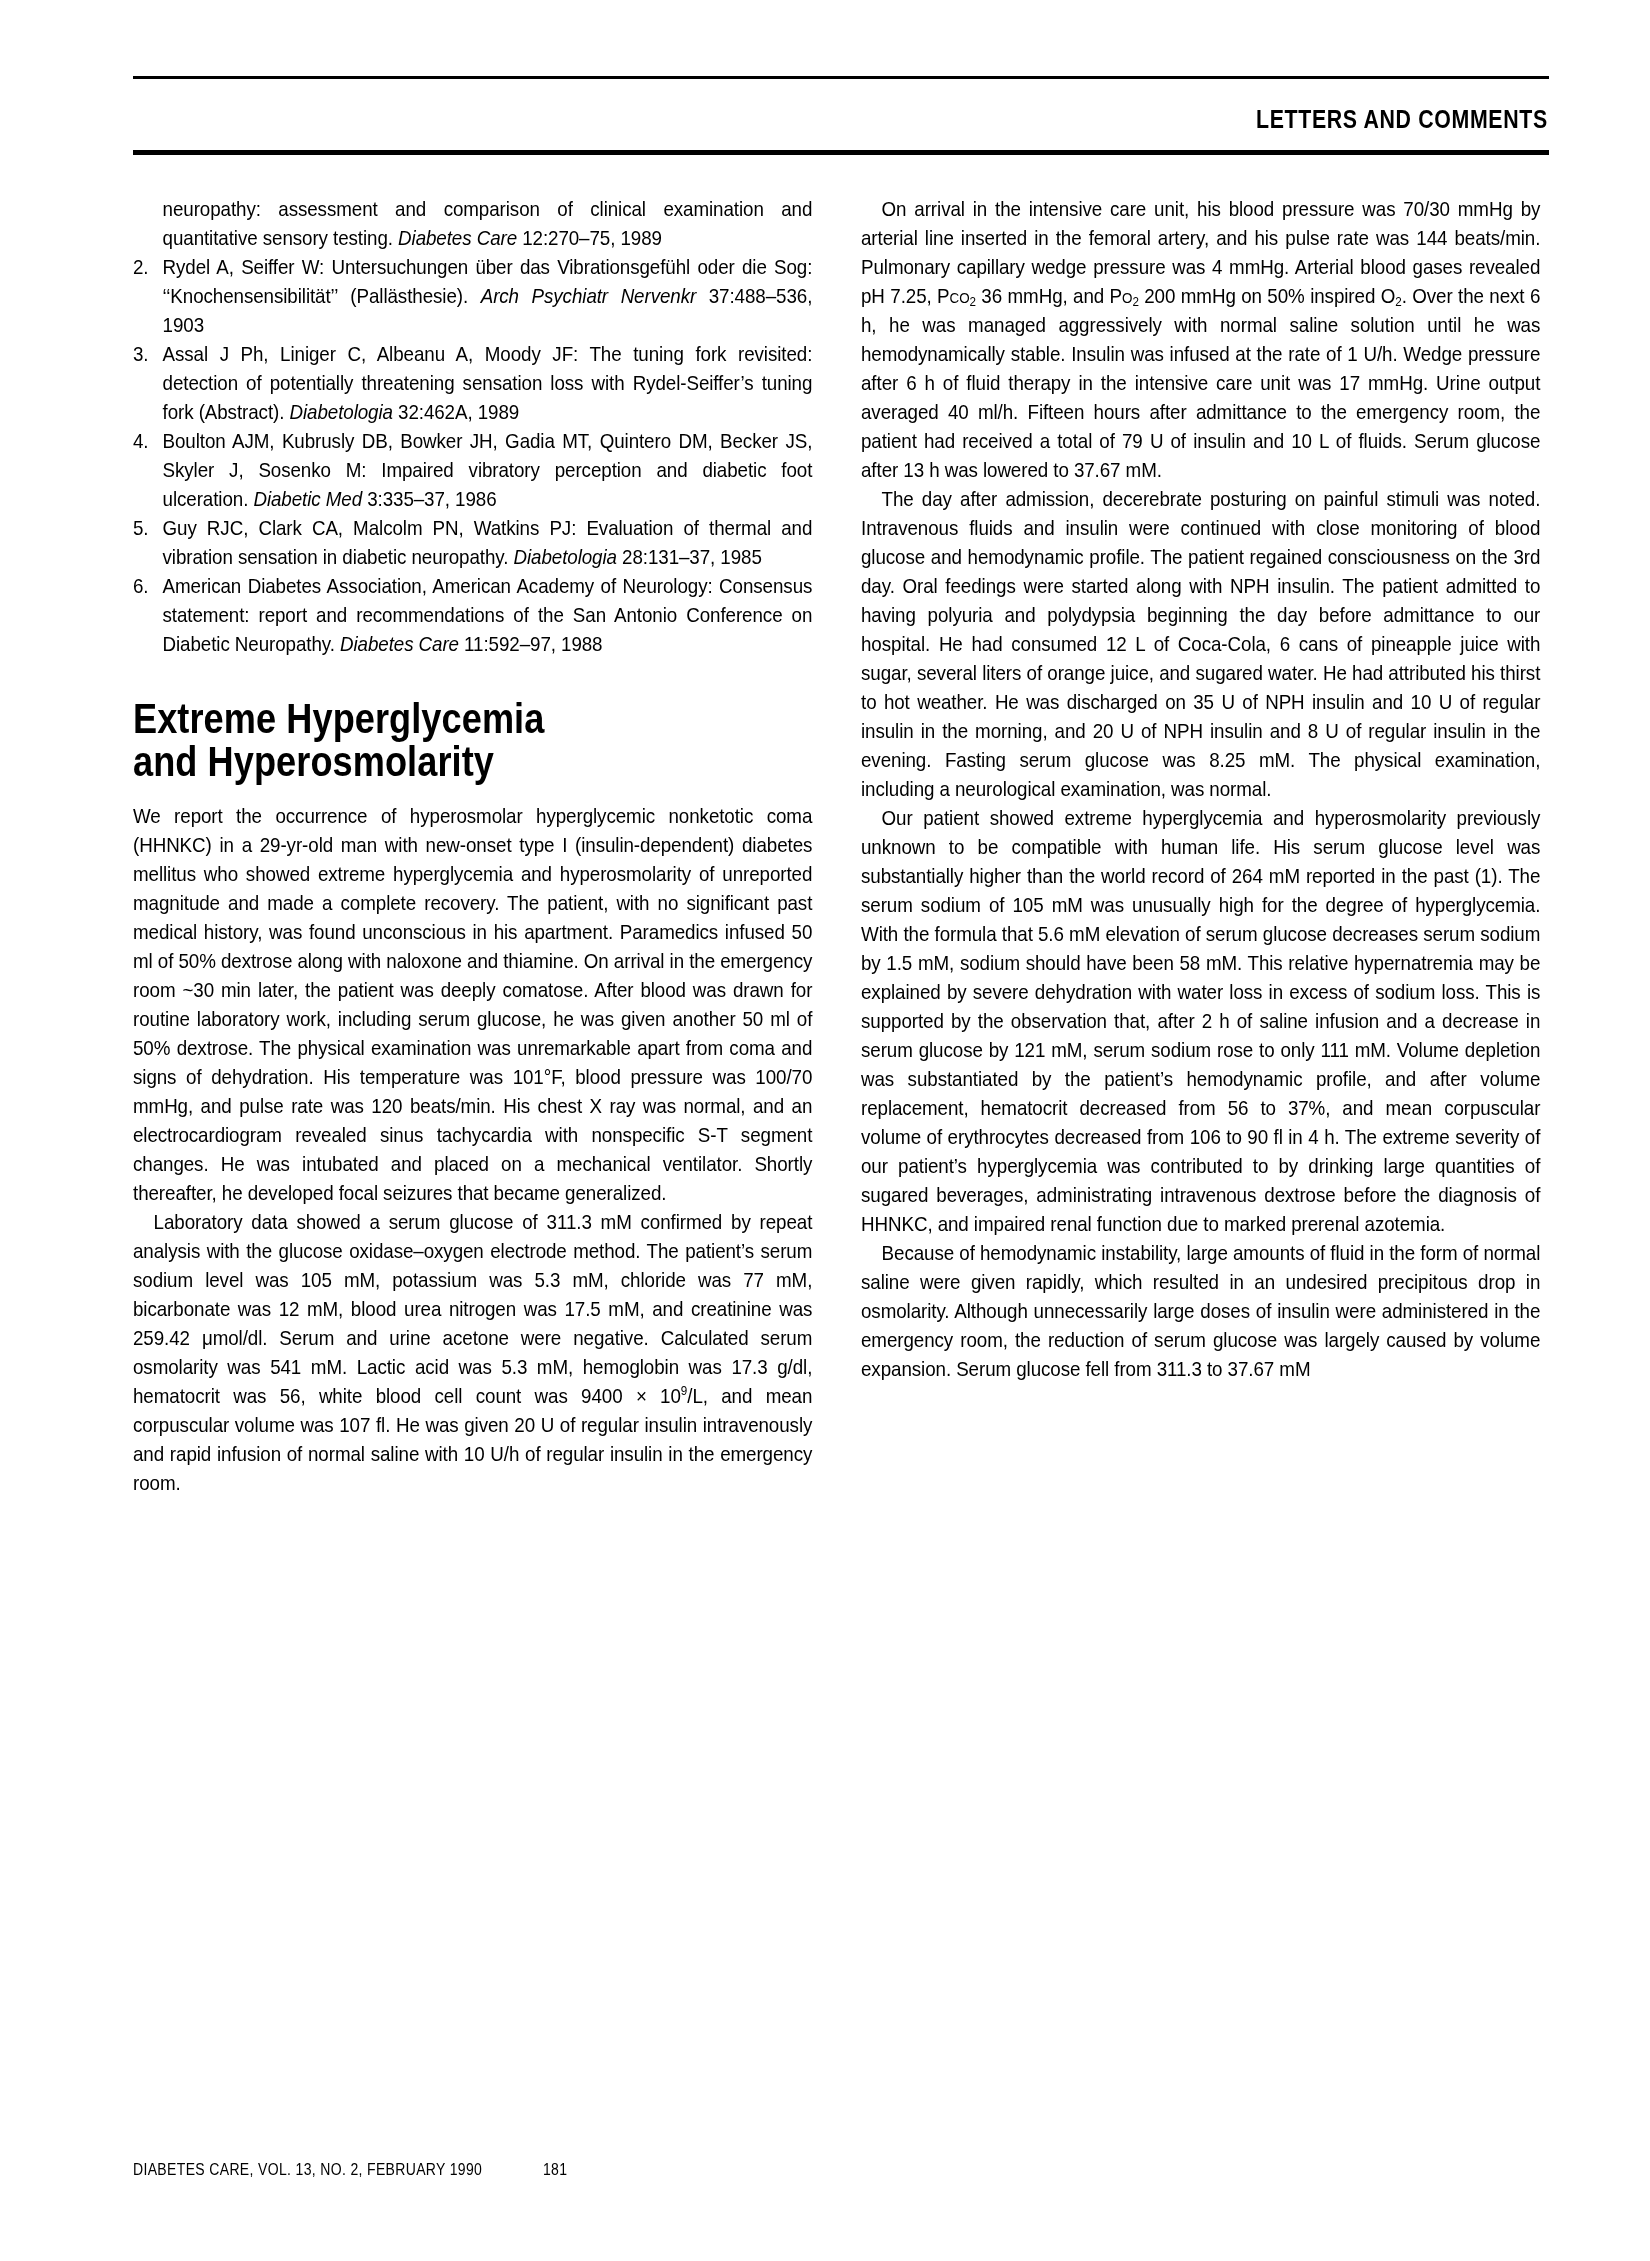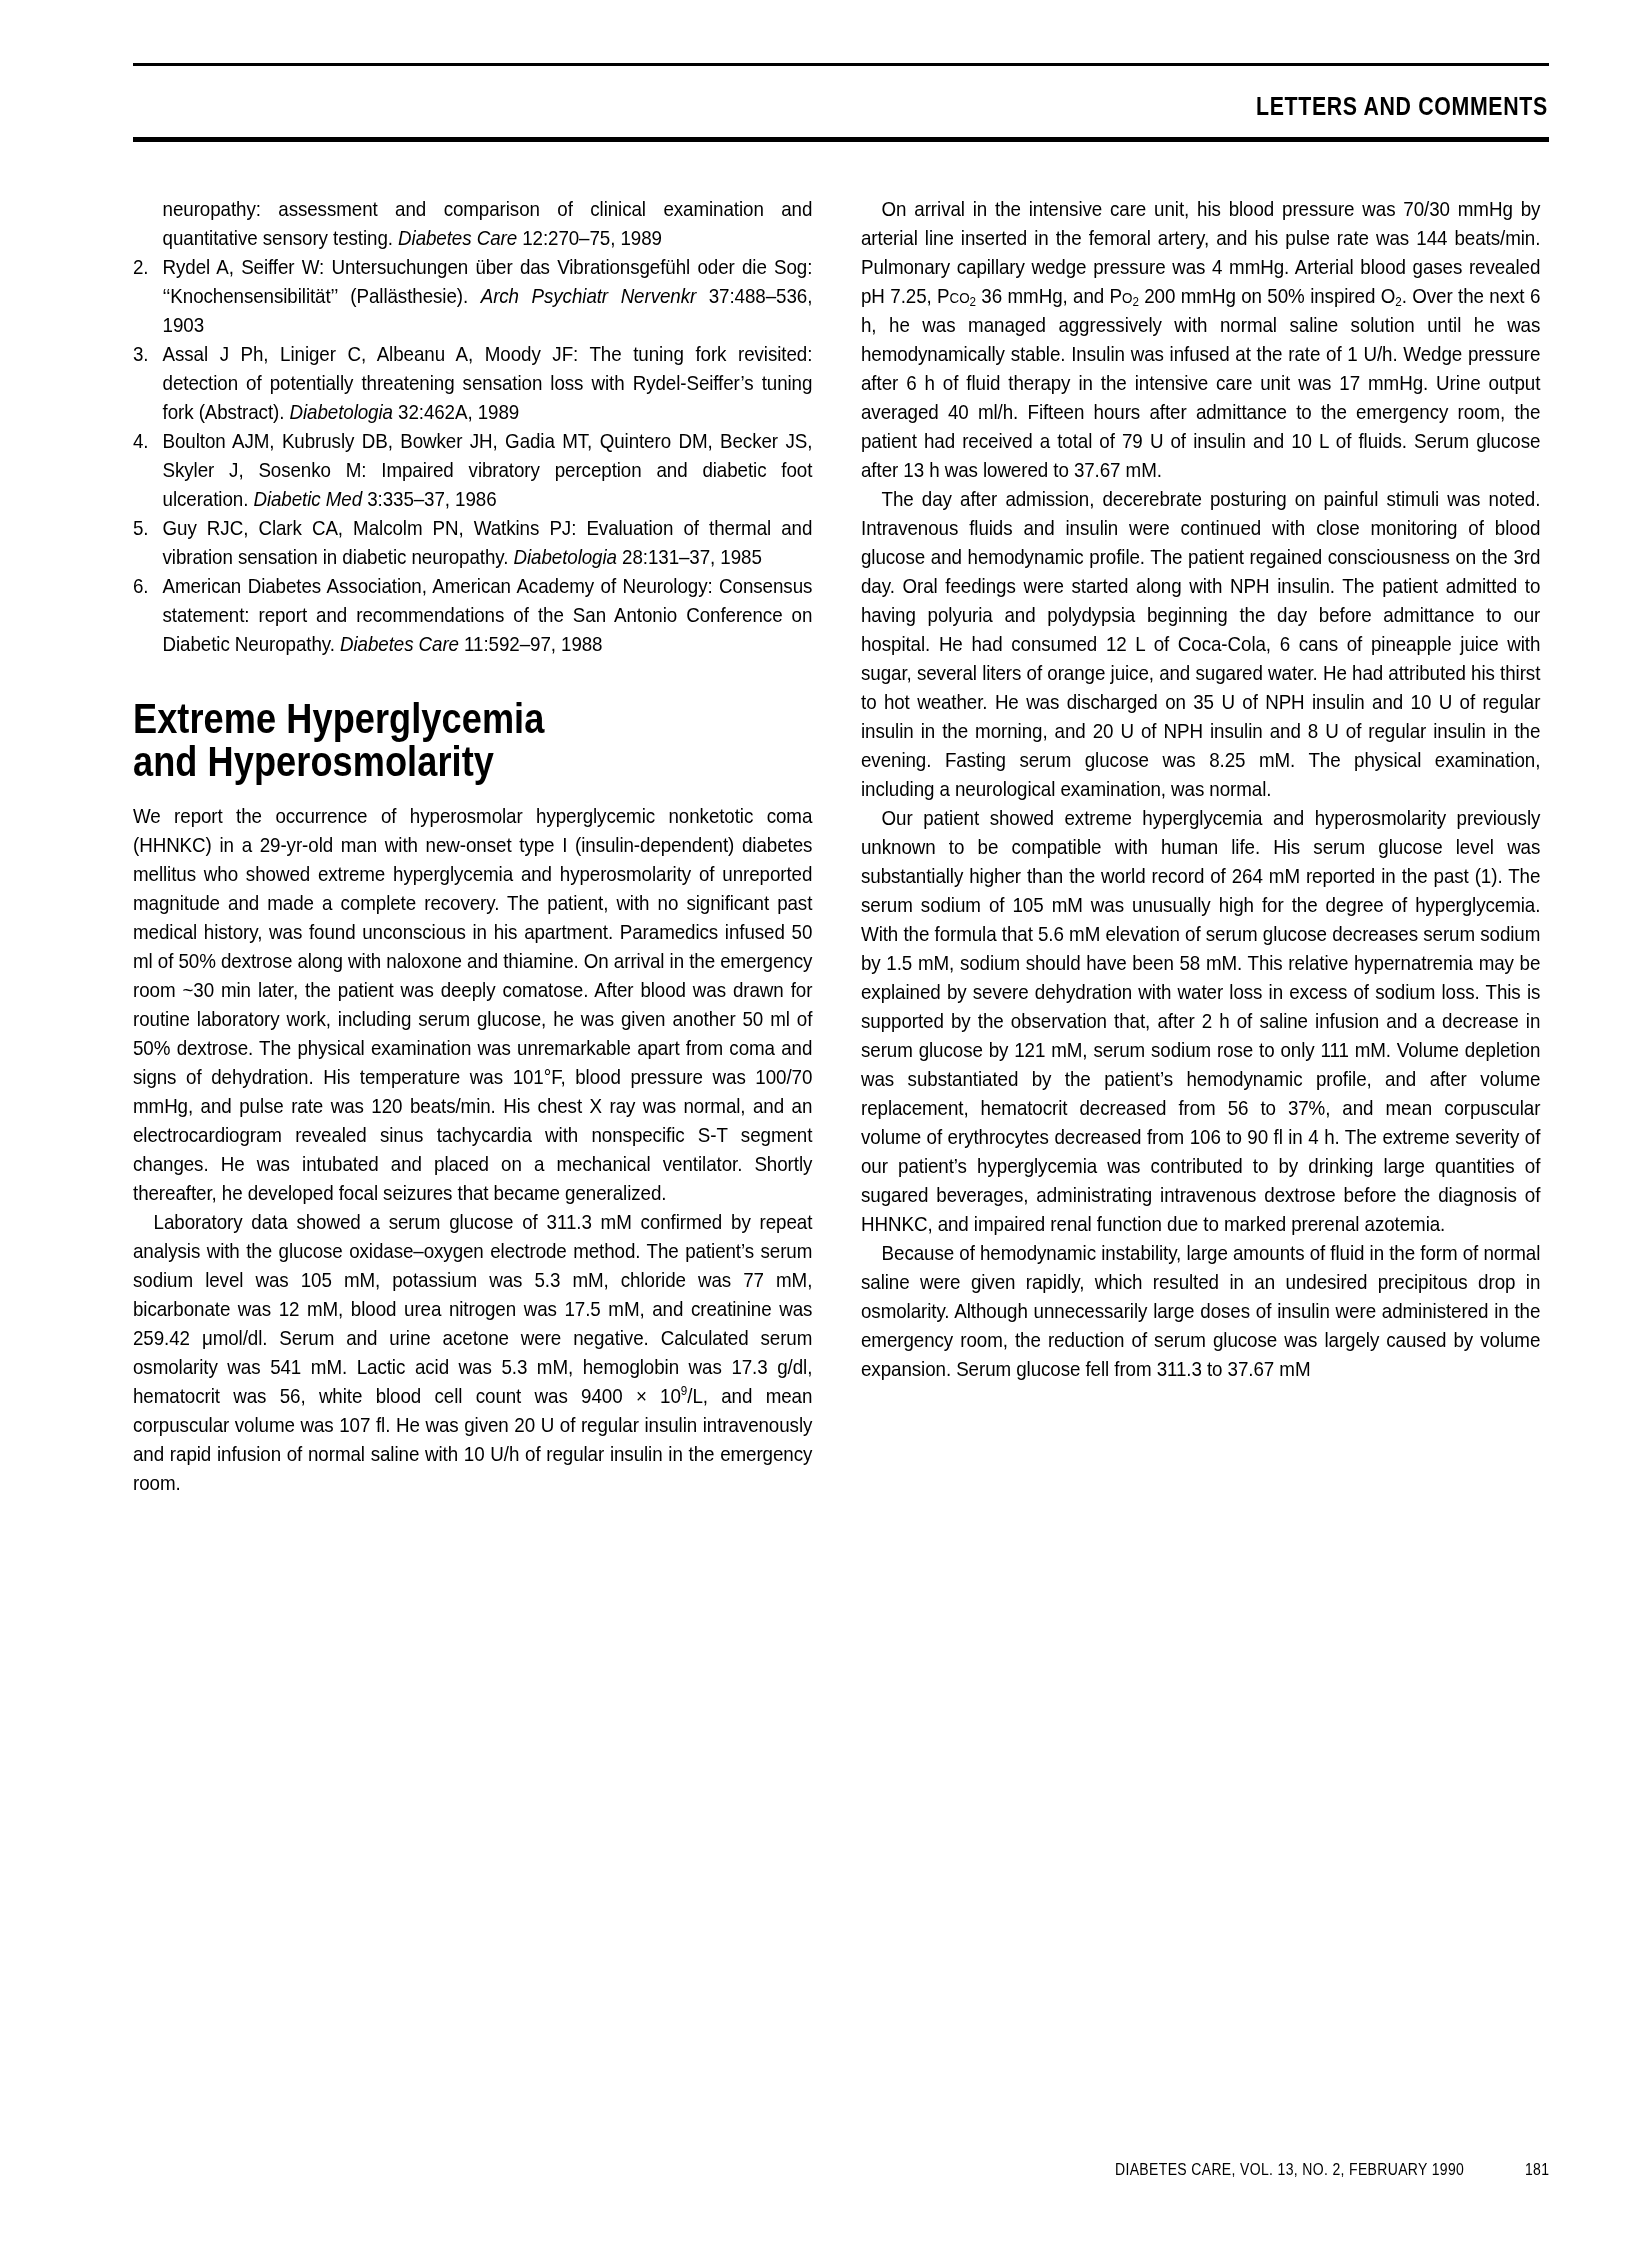--- a/index.html
+++ b/index.html
@@ -20,21 +20,21 @@
     position: absolute;
     left: 0; top: 0;
     width: 1650px;
     height: 2261px;
   }
 
   
   .masthead {
     position: absolute;
     left: 133px;
-    top: 63px;
+    top: 76px;
     width: 1416px;
   }
   .rule-top {
     height: 3.4px;
     background: #000;
     width: 100%;
   }
   .rule-bottom {
     height: 4.8px;
     background: #000;
@@ -133,21 +133,21 @@
   }
   .article-title .tline { display: block; white-space: nowrap; }
 
   
   .footer {
     position: absolute;
     left: 133px;
     top: 2160px;
     width: 1416px;
     display: flex;
-    justify-content: flex-end;
+    justify-content: flex-start;
     align-items: baseline;
     font-family: "Liberation Sans Narrow", "Liberation Sans", sans-serif;
     font-size: 16.3px;
     letter-spacing: 0.4px;
   }
   .footer-left { transform: scaleX(0.86); transform-origin: left center; white-space: nowrap; }
   .footer-right { transform: scaleX(0.86); transform-origin: right center; white-space: nowrap; }
 </style>
 </head>
 <body>

